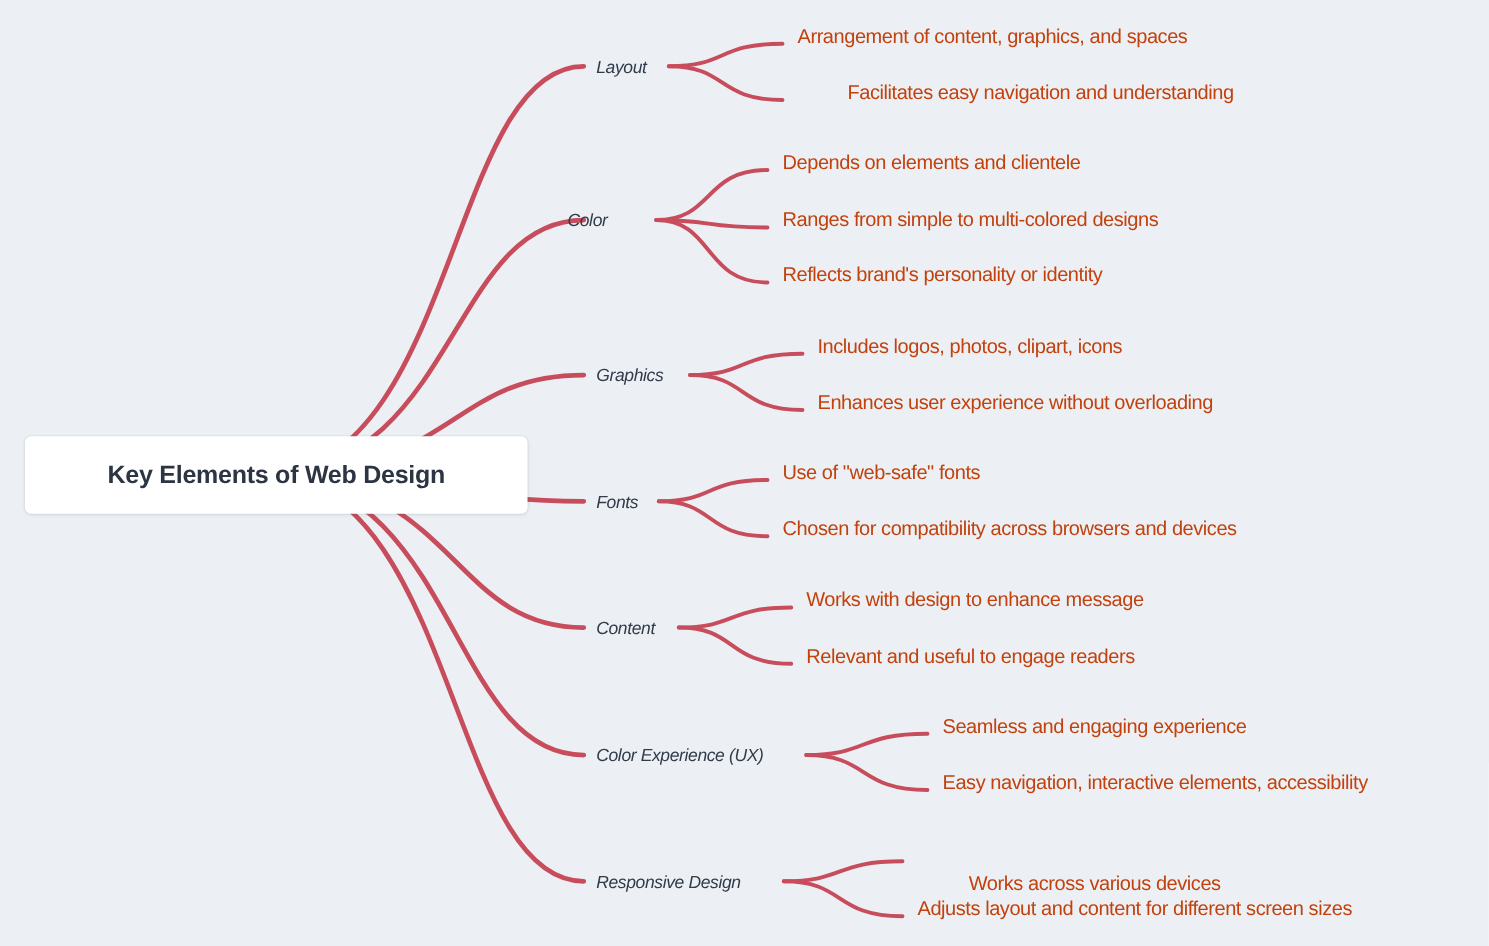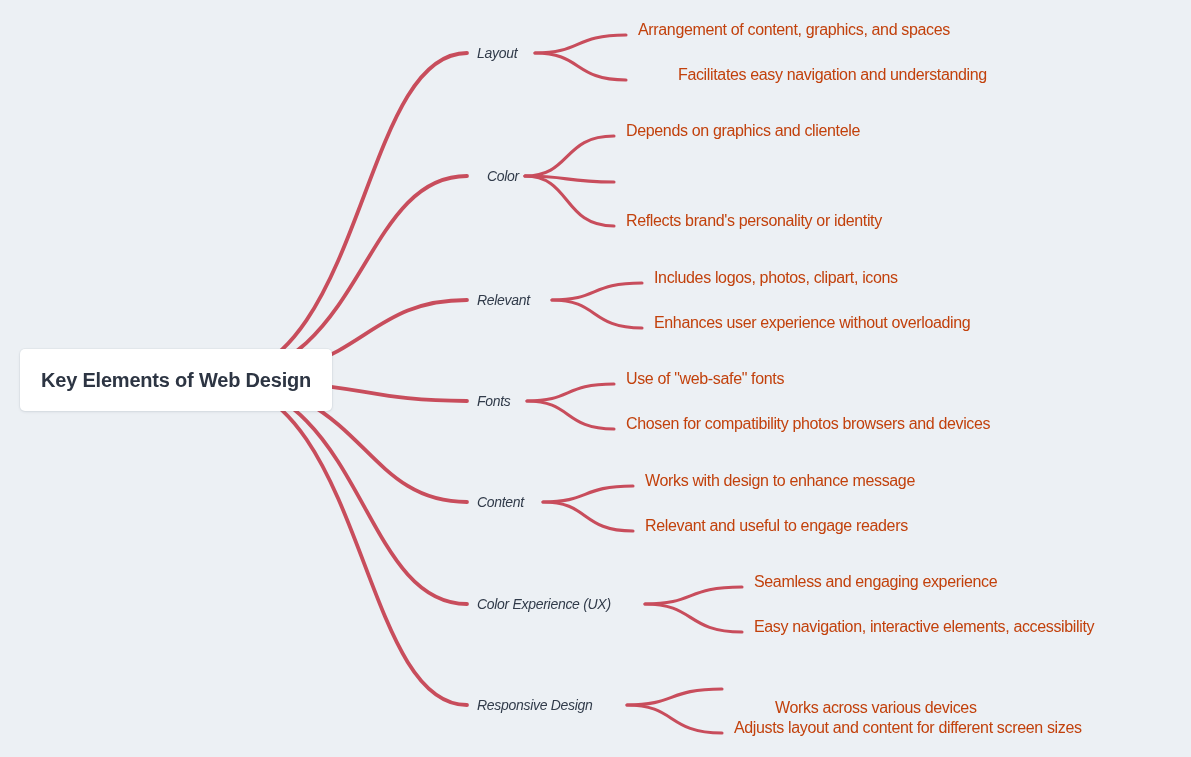--- a/index.html
+++ b/index.html
@@ -62,33 +62,34 @@
       <path d="M 210 380 C 365 380, 359 502, 467 502" fill="none" stroke="#c84d5c" stroke-width="3.8" stroke-linecap="round"></path>
       <path d="M 543 502 C 589.8 502, 580.8 486, 633 486" fill="none" stroke="#c84d5c" stroke-width="3.1" stroke-linecap="round"></path>
       <path d="M 543 502 C 589.8 502, 580.8 531, 633 531" fill="none" stroke="#c84d5c" stroke-width="3.1" stroke-linecap="round"></path>
       <path d="M 210 380 C 365 380, 359 604, 467 604" fill="none" stroke="#c84d5c" stroke-width="3.8" stroke-linecap="round"></path>
       <path d="M 645 604 C 695.44 604, 685.74 587, 742 587" fill="none" stroke="#c84d5c" stroke-width="3.1" stroke-linecap="round"></path>
       <path d="M 645 604 C 695.44 604, 685.74 632, 742 632" fill="none" stroke="#c84d5c" stroke-width="3.1" stroke-linecap="round"></path>
       <path d="M 210 380 C 365 380, 359 705, 467 705" fill="none" stroke="#c84d5c" stroke-width="3.8" stroke-linecap="round"></path>
       <path d="M 627 705 C 676.4 705, 666.9 689, 722 689" fill="none" stroke="#c84d5c" stroke-width="3.1" stroke-linecap="round"></path>
       <path d="M 627 705 C 676.4 705, 666.9 733, 722 733" fill="none" stroke="#c84d5c" stroke-width="3.1" stroke-linecap="round"></path>
     </svg>
-  <div class="root-node" id="rootNode" style="left: 20px; top: 349px; width: 312px; height: 62px;">Key Elements of Web Design</div>
+  <div class="root-node" id="rootNode" style="left: 20px; top: 349px; width: 402px; height: 62px;">Key Elements of Web Design</div>
 <div class="branch-label" style="left: 477px; top: 53px;">Layout</div>
     <div class="leaf-text" style="left: 638px; top: 30px;">Arrangement of content, graphics, and spaces</div>
     <div class="leaf-text" style="left: 638px; top: 75px; margin-left: 40px;">Facilitates easy navigation and understanding</div>
-    <div class="branch-label" style="left: 487px; top: 176px;">Color</div>
-    <div class="leaf-text" style="left: 626px; top: 131px;">Depends on graphics and clientele</div>
+    <div class="branch-label" style="left: 454px; top: 176px;">Color</div>
+    <div class="leaf-text" style="left: 626px; top: 131px;">Depends on elements and clientele</div>
+    <div class="leaf-text" style="left: 626px; top: 177px;">Ranges from simple to multi-colored designs</div>
     <div class="leaf-text" style="left: 626px; top: 221px;">Reflects brand's personality or identity</div>
-    <div class="branch-label" style="left: 477px; top: 300px;">Relevant</div>
+    <div class="branch-label" style="left: 477px; top: 300px;">Graphics</div>
     <div class="leaf-text" style="left: 654px; top: 278px;">Includes logos, photos, clipart, icons</div>
     <div class="leaf-text" style="left: 654px; top: 323px;">Enhances user experience without overloading</div>
     <div class="branch-label" style="left: 477px; top: 401px; text-align: right;">Fonts</div>
     <div class="leaf-text" style="left: 626px; top: 379px;">Use of "web-safe" fonts</div>
-    <div class="leaf-text" style="left: 626px; top: 424px;">Chosen for compatibility photos browsers and devices</div>
+    <div class="leaf-text" style="left: 626px; top: 424px;">Chosen for compatibility across browsers and devices</div>
     <div class="branch-label" style="left: 477px; top: 502px;">Content</div>
     <div class="leaf-text" style="left: 645px; top: 481px;">Works with design to enhance message</div>
     <div class="leaf-text" style="left: 645px; top: 526px;">Relevant and useful to engage readers</div>
     <div class="branch-label" style="left: 477px; top: 604px;">Color Experience (UX)</div>
     <div class="leaf-text" style="left: 754px; top: 582px;">Seamless and engaging experience</div>
     <div class="leaf-text" style="left: 754px; top: 627px;">Easy navigation, interactive elements, accessibility</div>
     <div class="branch-label" style="left: 477px; top: 705px;">Responsive Design</div>
     <div class="leaf-text" style="left: 775px; top: 684px; margin-top: 24px;">Works across various devices</div>
     <div class="leaf-text" style="left: 734px; top: 728px;">Adjusts layout and content for different screen sizes</div>
   </div>

